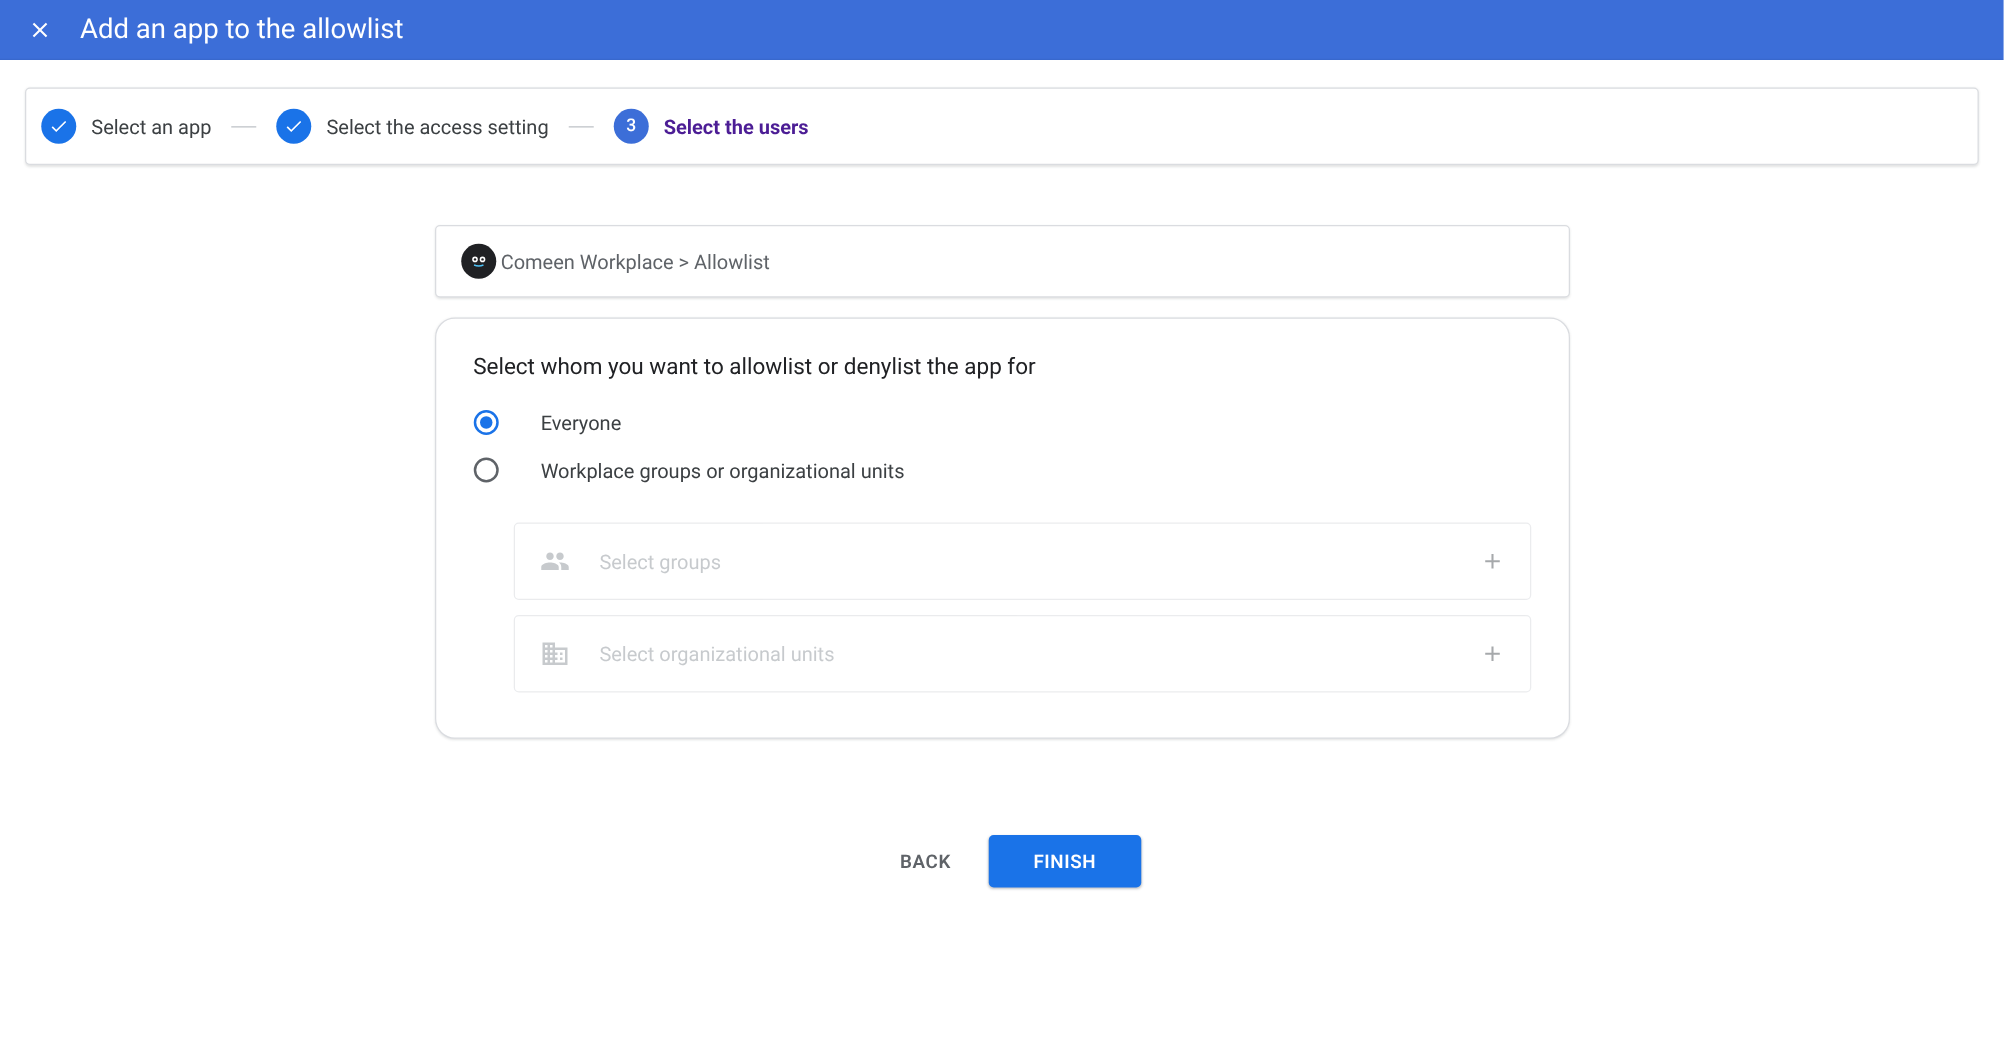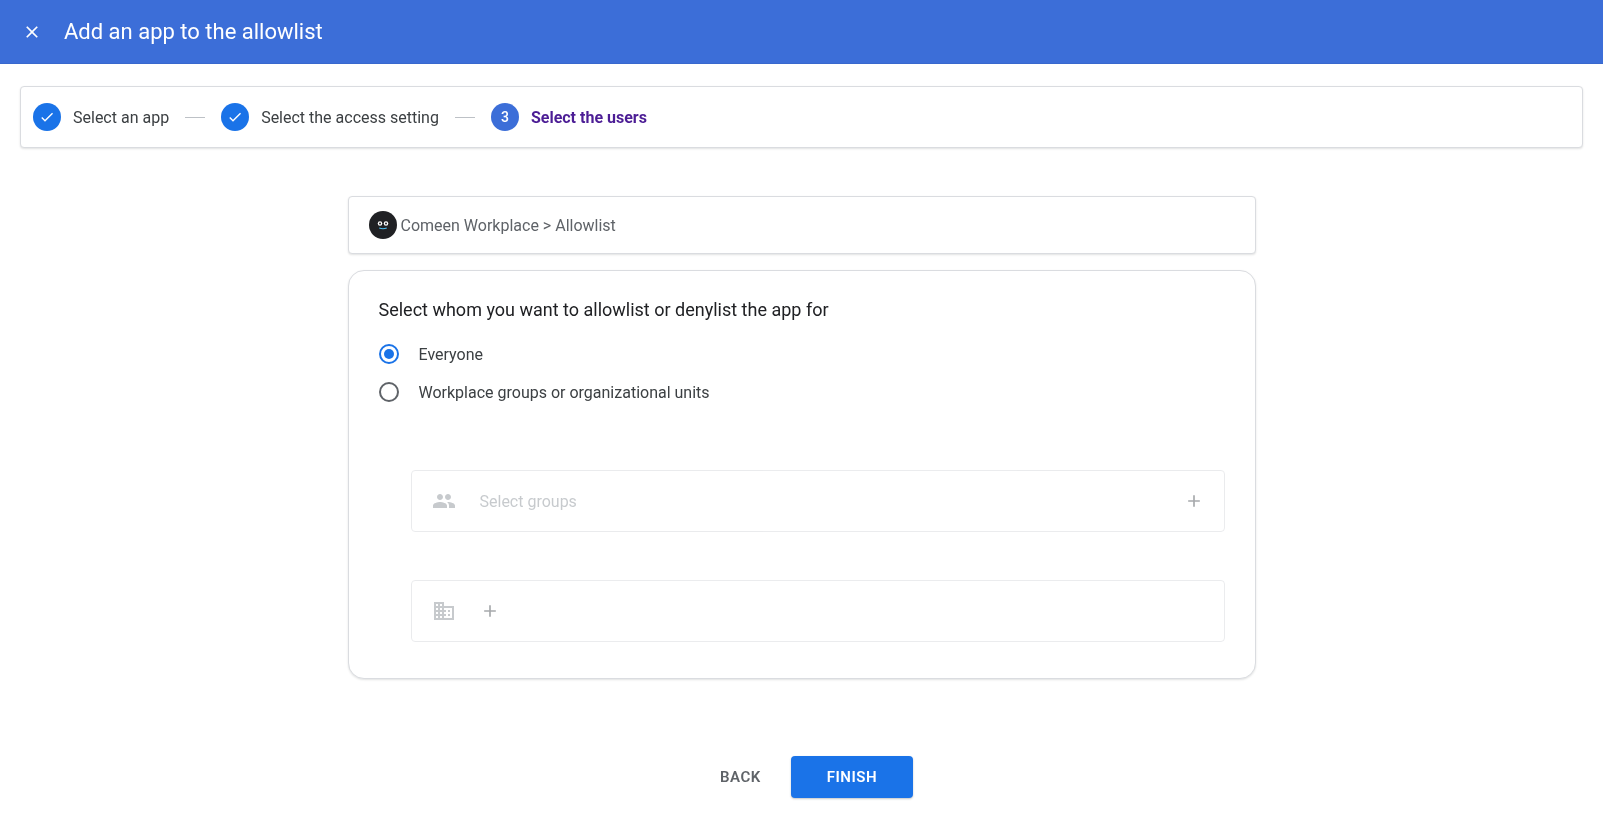--- a/index.html
+++ b/index.html
@@ -7,21 +7,21 @@
       margin: 0;
       padding: 0;
     }
     body {
       font-family: 'Google Sans', Roboto, Arial, sans-serif;
       background: #fff;
       color: #202124;
     }
     .header-bar {
       background: #3c6ed8;
-      height: 64px;
+      height: 48px;
       display: flex;
       align-items: center;
       padding: 0 20px;
       border-bottom: 1px solid rgba(0,0,0,0.05);
     }
     .close-btn {
       width: 24px;
       height: 24px;
       cursor: pointer;
       display: flex;
@@ -134,21 +134,21 @@
     }
     .radio-group {
       display: flex;
       flex-direction: column;
       gap: 18px;
       margin-bottom: 32px;
     }
     .radio-item {
       display: flex;
       align-items: center;
-      gap: 20px;
+      gap: 34px;
       cursor: pointer;
     }
     .radio-btn {
       width: 20px;
       height: 20px;
       border: 2px solid #5f6368;
       border-radius: 50%;
       display: flex;
       align-items: center;
       justify-content: center;
@@ -175,21 +175,20 @@
       gap: 12px;
     }
     .selector-row {
       border: 1px solid #dadce0;
       border-radius: 4px;
       padding: 18px 20px;
       display: flex;
       align-items: center;
       gap: 24px;
       opacity: 0.55;
-      margin-top: 36px;
     }
     .selector-icon {
       width: 24px;
       height: 24px;
       flex-shrink: 0;
     }
     .selector-icon svg {
       fill: #9aa0a6;
       width: 24px;
       height: 24px;
@@ -323,20 +322,21 @@
               <path d="M19 13h-6v6h-2v-6H5v-2h6V5h2v6h6v2z"></path>
             </svg>
         </div>
       </div>
       <div class="selector-row">
         <div class="selector-icon">
           <svg viewBox="0 0 24 24">
               <path d="M12 7V3H2v18h20V7H12zM6 19H4v-2h2v2zm0-4H4v-2h2v2zm0-4H4V9h2v2zm0-4H4V5h2v2zm4 12H8v-2h2v2zm0-4H8v-2h2v2zm0-4H8V9h2v2zm0-4H8V5h2v2zm10 12h-8v-2h2v-2h-2v-2h2v-2h-2V9h8v10zm-2-8h-2v2h2v-2zm0 4h-2v2h2v-2z"></path>
             </svg>
         </div>
+        <div class="selector-label">Select organizational units</div>
         <div class="plus-icon">
           <svg viewBox="0 0 24 24">
               <path d="M19 13h-6v6h-2v-6H5v-2h6V5h2v6h6v2z"></path>
             </svg>
         </div>
       </div>
     </div>
   </div>
 
 </div>

